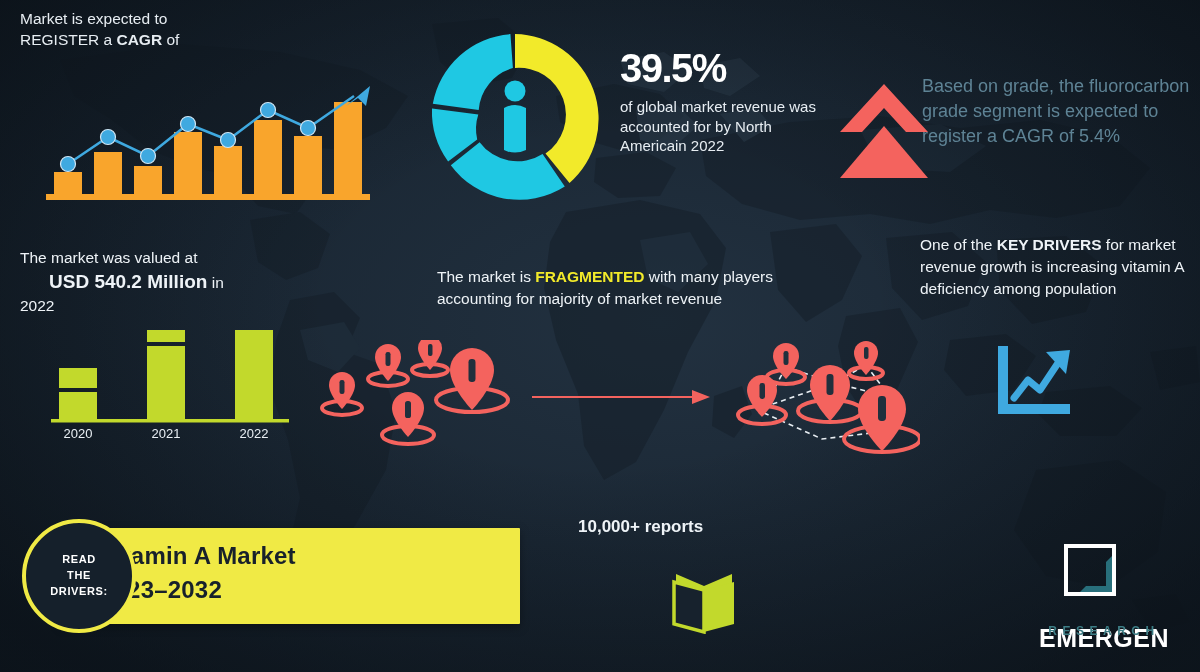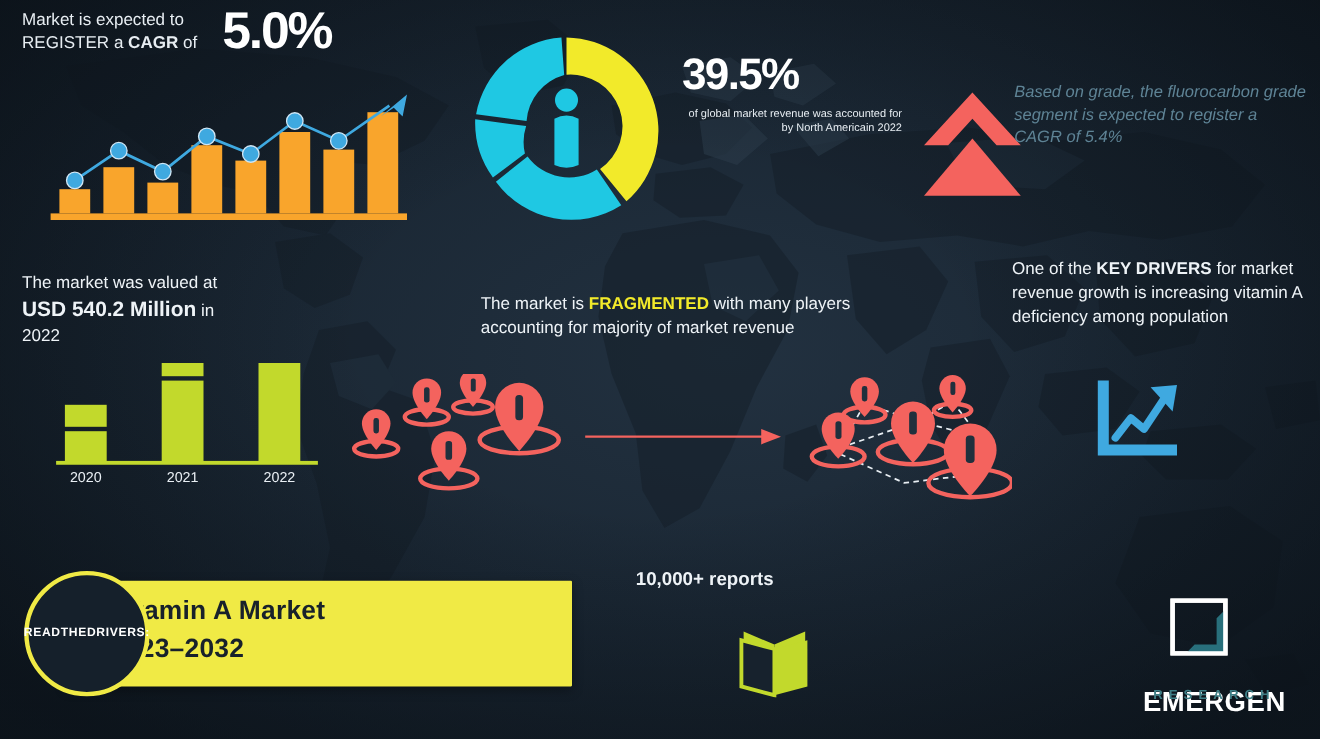--- a/index.html
+++ b/index.html
@@ -39,30 +39,30 @@
 
   
   #trend-chart{position:absolute;left:40px;top:72px;width:330px;height:128px;}
 
   
   #donut{position:absolute;left:424px;top:28px;width:182px;height:182px;}
 
   
   #na-block{left:620px;top:48px;width:200px;}
   #na-pct{font-size:40px;font-weight:bold;color:#fff;letter-spacing:-1.5px;line-height:1;}
-  #na-desc{margin-top:9px;font-size:10px;line-height:1.3;color:#e7edf2;text-align:right;}
+  #na-desc{margin-top:9px;font-size:15px;line-height:1.3;color:#e7edf2;}
 
   
   #grade-icon{position:absolute;left:838px;top:78px;width:92px;height:104px;}
-  #grade-block{left:922px;top:74px;width:268px;font-size:15px;line-height:1.38;color:#5e8395;font-style:italic;}
+  #grade-block{left:922px;top:74px;width:268px;font-size:18px;line-height:1.38;color:#5e8395;}
 
   
   #valued-block{left:20px;top:247px;width:260px;}
   #valued-block .v1{font-size:15.5px;line-height:1.4;}
-  #valued-block .v2{font-size:19px;font-weight:bold;line-height:1.4;}
+  #valued-block .v2{font-size:19px;font-weight:bold;line-height:1.4;margin-left:29px;}
   #year-chart{position:absolute;left:45px;top:330px;width:250px;height:115px;}
 
   
   #frag-block{left:437px;top:266px;width:340px;font-size:15.5px;line-height:1.45;}
 
   
   #kd-block{left:920px;top:234px;width:275px;font-size:15.5px;line-height:1.42;}
 
   
   #pins-left{position:absolute;left:320px;top:340px;width:205px;height:120px;}
@@ -75,21 +75,21 @@
     position:absolute;left:60px;top:528px;width:460px;height:96px;
     background:#f0ea45;border-radius:1px;
     box-shadow:0 3px 10px rgba(0,0,0,.35);
   }
   #banner-text{position:absolute;left:100px;top:542px;width:330px;color:#18212b;}
   #banner-text .t1{font-size:24px;font-weight:bold;letter-spacing:.2px;}
   #banner-text .t2{font-size:24px;font-weight:bold;margin-top:6px;letter-spacing:.2px;}
   #read-circle{
     position:absolute;left:22px;top:519px;width:114px;height:114px;
     border-radius:50%;background:#15202b;border:4px solid #f0ea45;
-    display:flex;flex-direction:row;align-items:center;justify-content:center;
+    display:flex;flex-direction:column;align-items:center;justify-content:center;
     box-sizing:border-box;
   }
   #read-circle span{
     display:block;font-size:11px;font-weight:bold;color:#fff;
     letter-spacing:.6px;line-height:1.45;text-align:center;
   }
 
   
   #reports-block{left:578px;top:515px;width:230px;font-size:17px;line-height:1.4;}
   #book-icon{position:absolute;left:668px;top:572px;width:72px;height:62px;}
@@ -157,21 +157,20 @@
     </svg>
   </div>
   <div class="vignette"></div>
 
   <div class="txt" id="cagr-block">
     <div class="l1">
       <span>Market is expected to</span><br>
       <span>REGISTER a </span><span class="bold">CAGR</span><span> of</span>
     </div>
   </div>
-  <div id="cagr-pct">5.0%</div>
 
   <div id="trend-chart">
     <svg viewBox="0 0 330 128" aria-hidden="true">
       <g fill="#f9a52c">
         <rect x="14" y="100" width="28" height="22"></rect>
         <rect x="54" y="80" width="28" height="42"></rect>
         <rect x="94" y="94" width="28" height="28"></rect>
         <rect x="134" y="60" width="28" height="62"></rect>
         <rect x="174" y="74" width="28" height="48"></rect>
         <rect x="214" y="48" width="28" height="74"></rect>

